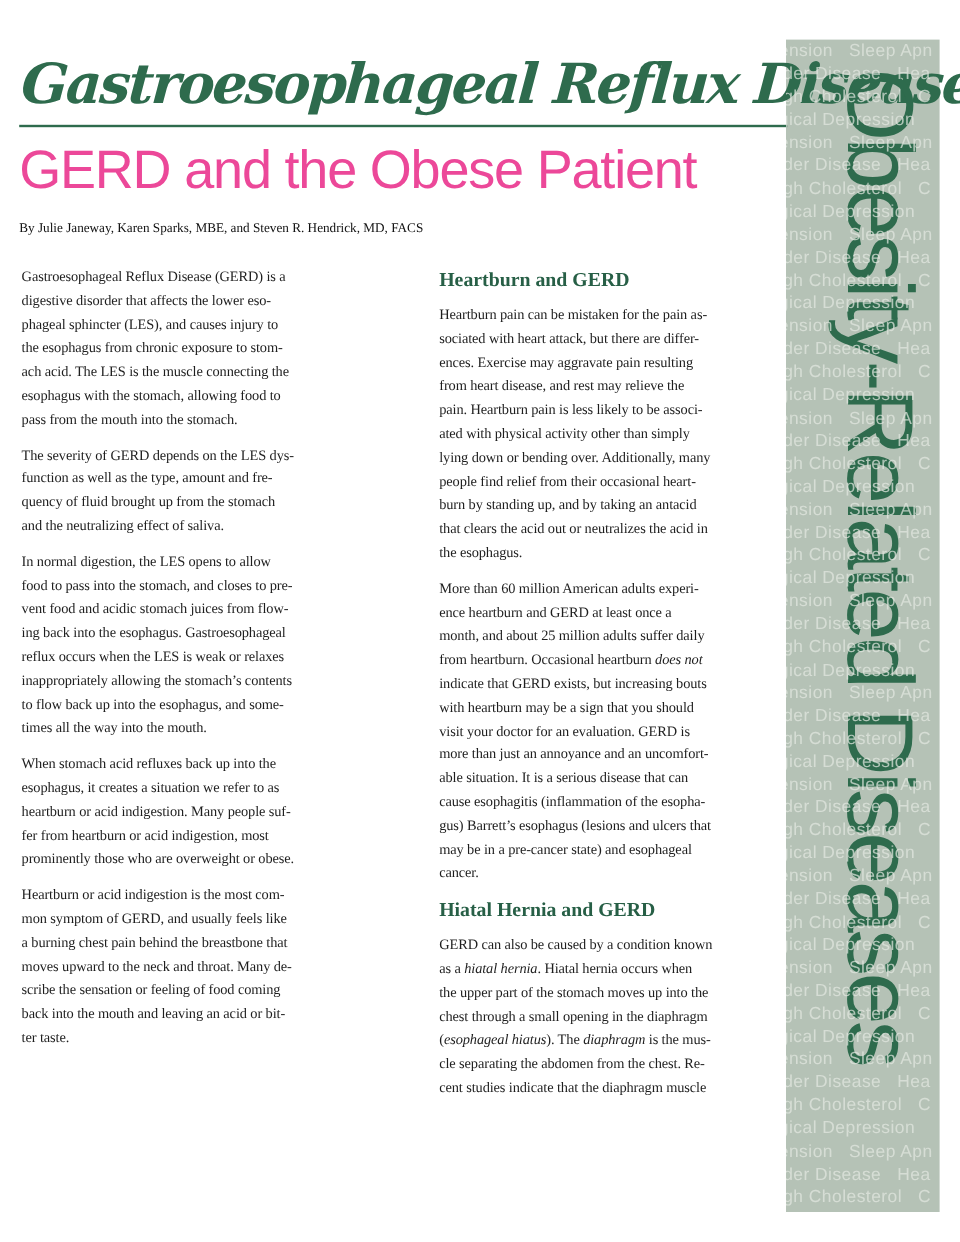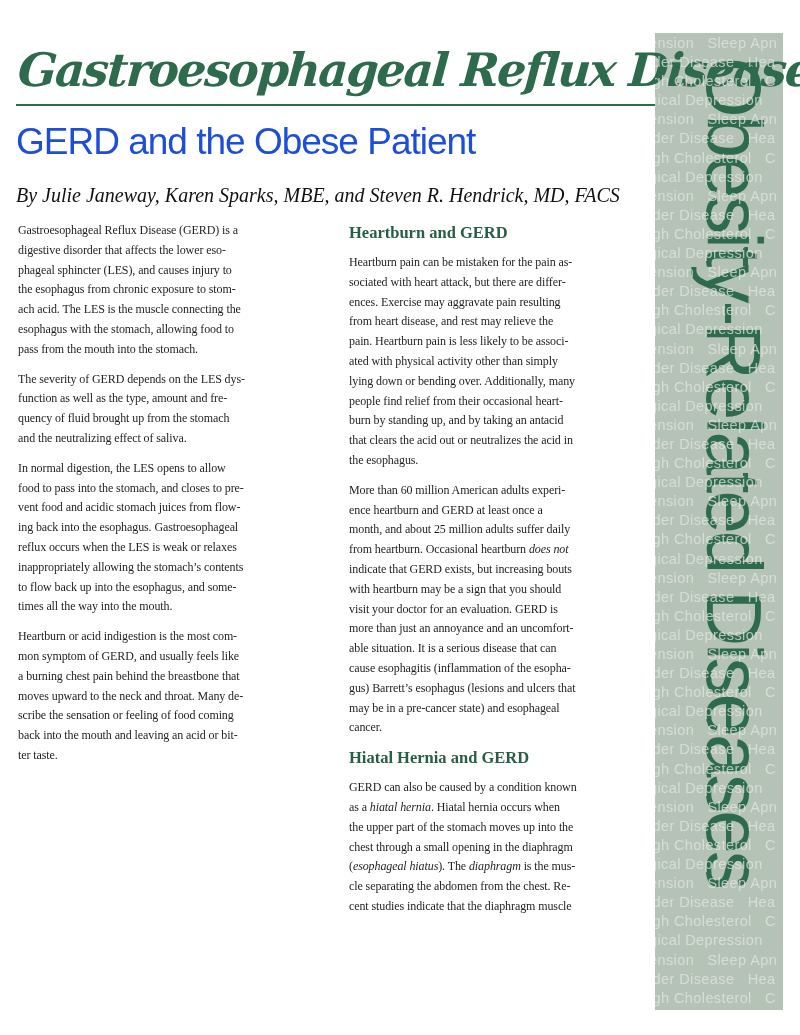--- a/index.html
+++ b/index.html
@@ -33,31 +33,31 @@
   }
   .script-title{
     font-family:"DejaVu Serif",serif; font-style:italic; font-weight:bold;
     font-size:46px; line-height:60px; letter-spacing:-2px;
     color:var(--c-title_green,#2e6b4d); transform:skewX(-4deg); transform-origin:left bottom;
     white-space:nowrap;
   }
   .headline{
     position:absolute; left:16px; top:116px; margin:0; width:660px;
     font-family:"Liberation Sans",sans-serif; font-weight:normal;
-    font-size:37px; line-height:52px; letter-spacing:-1px; color:#1d4ed8;
+    font-size:45px; line-height:52px; letter-spacing:-1px; color:#ec4899;
     white-space:nowrap;
   }
   .byline{
     position:absolute; left:16px; top:184px; width:640px;
-    font-family:"Liberation Serif",serif; font-style:italic; font-size:20px; color:#111;
+    font-family:"Liberation Serif",serif; font-size:11px; color:#111;
   }
   
   .col{position:absolute; top:221px;}
   .col-left{left:18px;  width:320px;}
-  .col-right{left:349px; width:312px;}
+  .col-right{left:366px; width:312px;}
   .para{
     margin:0 0 10px 0; white-space:pre-line;
     font-size:12px; line-height:19.8px; letter-spacing:-0.1px; color:#1e1e1e;
   }
   .para em{}
   .sec-head{
     margin:2px 0 10px 0;
     font-family:"Liberation Serif",serif; font-weight:bold; font-size:16.5px;
     color:var(--c-heading_green,#275f46);
   }
@@ -144,20 +144,25 @@
 quency of fluid brought up from the stomach
 and the neutralizing effect of saliva.</p>
       <p class="para">In normal digestion, the LES opens to allow
 food to pass into the stomach, and closes to pre-
 vent food and acidic stomach juices from flow-
 ing back into the esophagus. Gastroesophageal
 reflux occurs when the LES is weak or relaxes
 inappropriately allowing the stomach’s contents
 to flow back up into the esophagus, and some-
 times all the way into the mouth.</p>
+      <p class="para">When stomach acid refluxes back up into the
+esophagus, it creates a situation we refer to as
+heartburn or acid indigestion. Many people suf-
+fer from heartburn or acid indigestion, most
+prominently those who are overweight or obese.</p>
       <p class="para">Heartburn or acid indigestion is the most com-
 mon symptom of GERD, and usually feels like
 a burning chest pain behind the breastbone that
 moves upward to the neck and throat. Many de-
 scribe the sensation or feeling of food coming
 back into the mouth and leaving an acid or bit-
 ter taste.</p>
     </div>
 
   <div class="col col-right">

